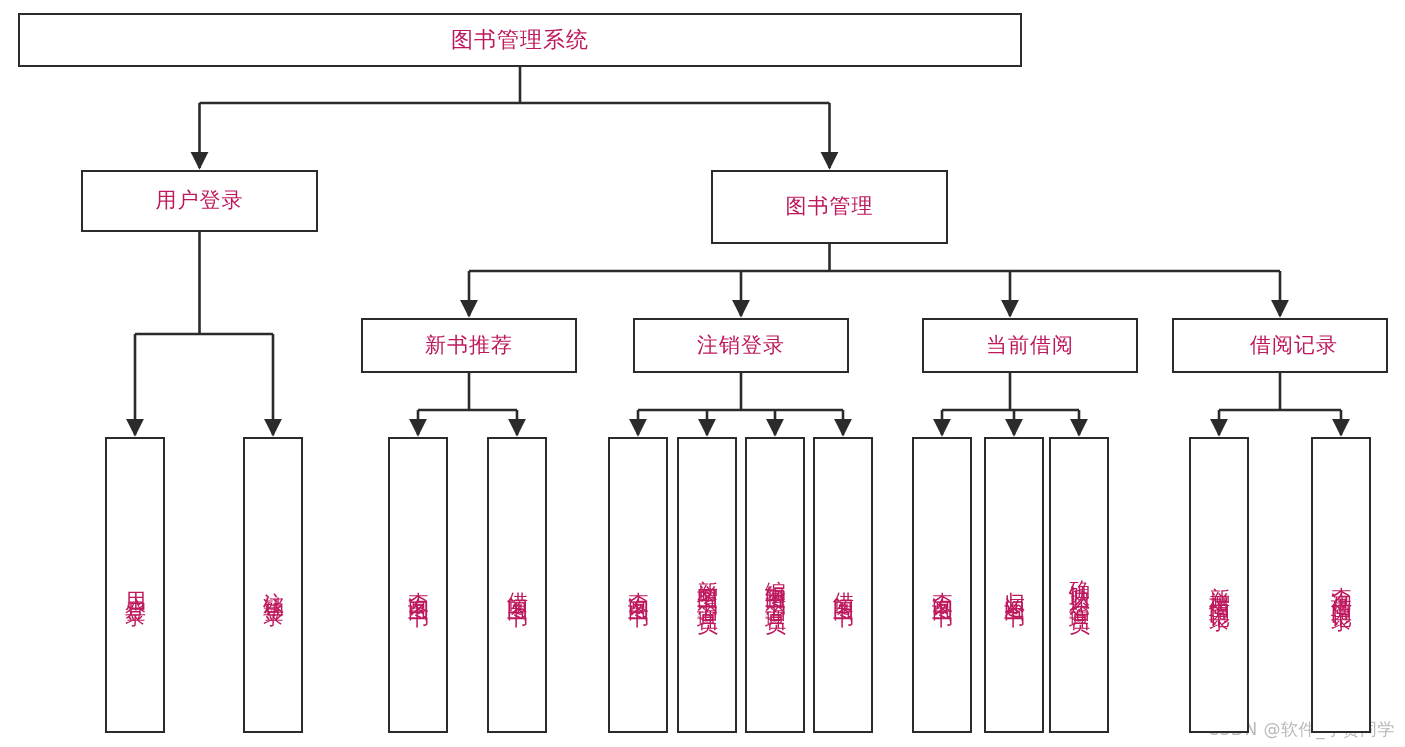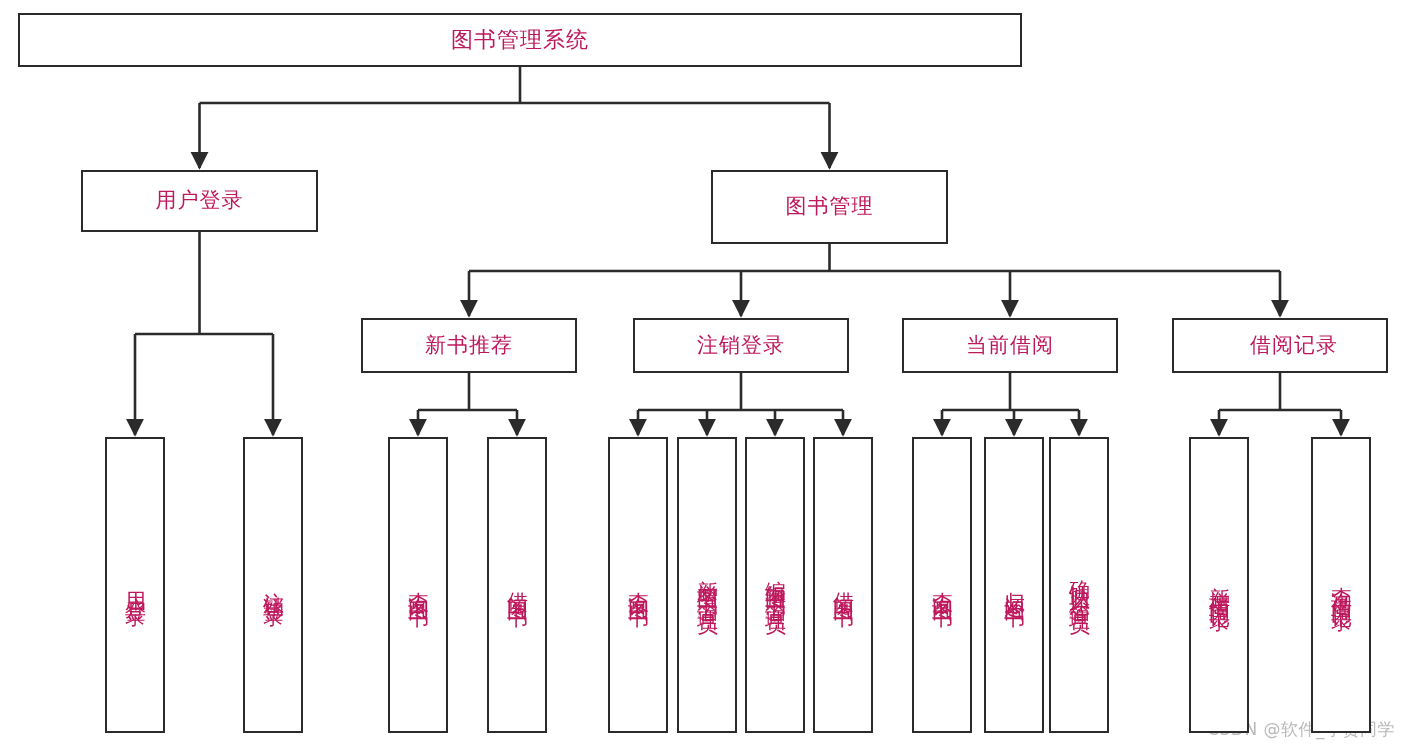--- a/index.html
+++ b/index.html
@@ -124,21 +124,21 @@
     </div>
     <div class="node horiz" style="left: 711px; top: 170px; width: 237px; height: 74px;">
       <span>图书管理</span>
     </div>
     <div class="node horiz" style="left: 361px; top: 318px; width: 216px; height: 55px;">
       <span>新书推荐</span>
     </div>
     <div class="node horiz" style="left: 633px; top: 318px; width: 216px; height: 55px;">
       <span>注销登录</span>
     </div>
-    <div class="node horiz" style="left: 902px; top: 318px; width: 216px; height: 55px;">
+    <div class="node horiz" style="left: 922px; top: 318px; width: 216px; height: 55px;">
       <span>当前借阅</span>
     </div>
     <div class="node horiz" style="left: 1172px; top: 318px; width: 216px; height: 55px; padding-left: 28px;">
       <span>借阅记录</span>
     </div>
     <div class="node leaf" style="left: 105px; top: 437px; width: 60px; height: 296px;">
       <span class="vtext">用户登录</span>
     </div>
     <div class="node leaf" style="left: 243px; top: 437px; width: 60px; height: 296px;">
       <span class="vtext">注销登录</span>

